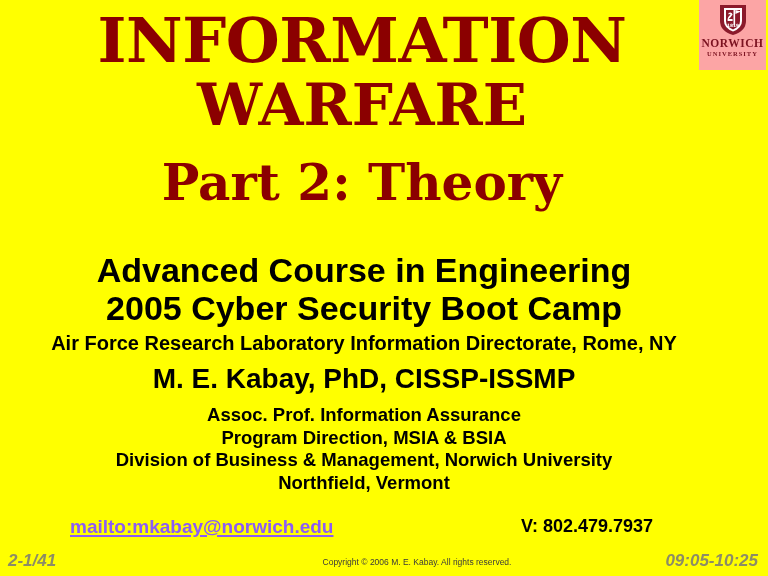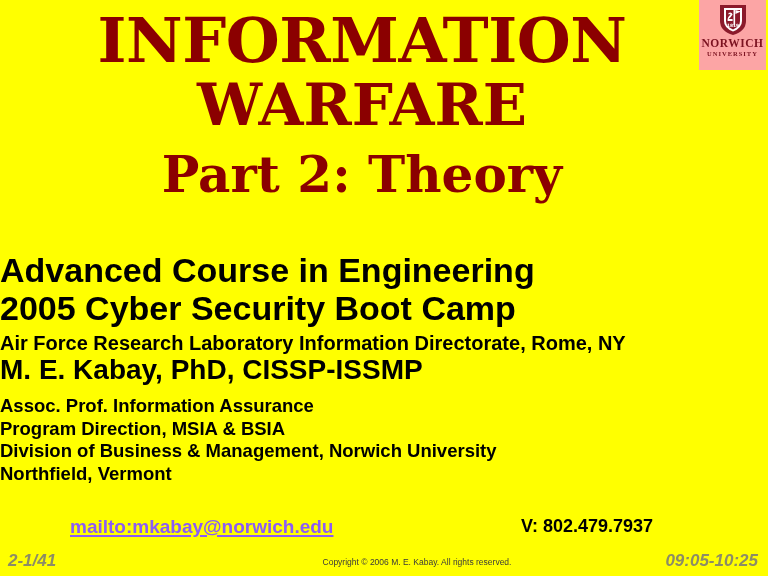--- a/index.html
+++ b/index.html
@@ -68,42 +68,42 @@
   }
   .maroon {
     color: #8B0000;
     font-family: "DejaVu Serif", "Liberation Serif", serif;
     font-weight: bold;
     line-height: 1.0;
     white-space: nowrap;
   }
   #title-line-1 { font-size: 62px; letter-spacing: -0.5px; }
   #title-line-2 { font-size: 58px; margin-top: 4px; }
-  #title-line-3 { font-size: 50px; margin-top: 16px; }
+  #title-line-3 { font-size: 50px; margin-top: 24px; }
 
   
   #body-block {
     position: absolute;
     top: 252px;
     left: 0;
     width: 728px;
-    text-align: left;
+    text-align: center;
     color: #000000;
   }
   .blk {
     font-family: "Liberation Sans", sans-serif;
     font-weight: bold;
     color: #000000;
     line-height: 1.08;
     white-space: nowrap;
   }
   #course-line-1 { font-size: 34px; }
   #course-line-2 { font-size: 34px; margin-top: 1px; }
   #venue-line { font-size: 20px; margin-top: 7px; }
-  #author-line { font-size: 28px; }
+  #author-line { font-size: 28px; margin-top: 9px; }
   #affil-block { margin-top: 10px; }
   .affil { font-size: 18.5px; line-height: 1.22; }
 
   
   #contact-row {
     position: absolute;
     top: 516px;
     left: 0;
     width: 768px;
     height: 26px;

